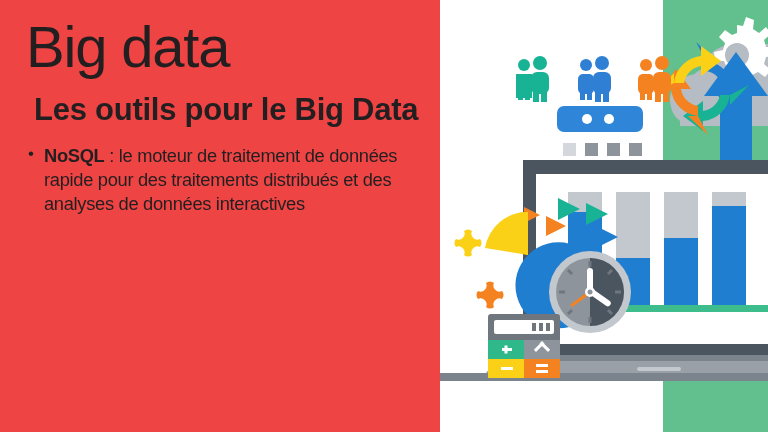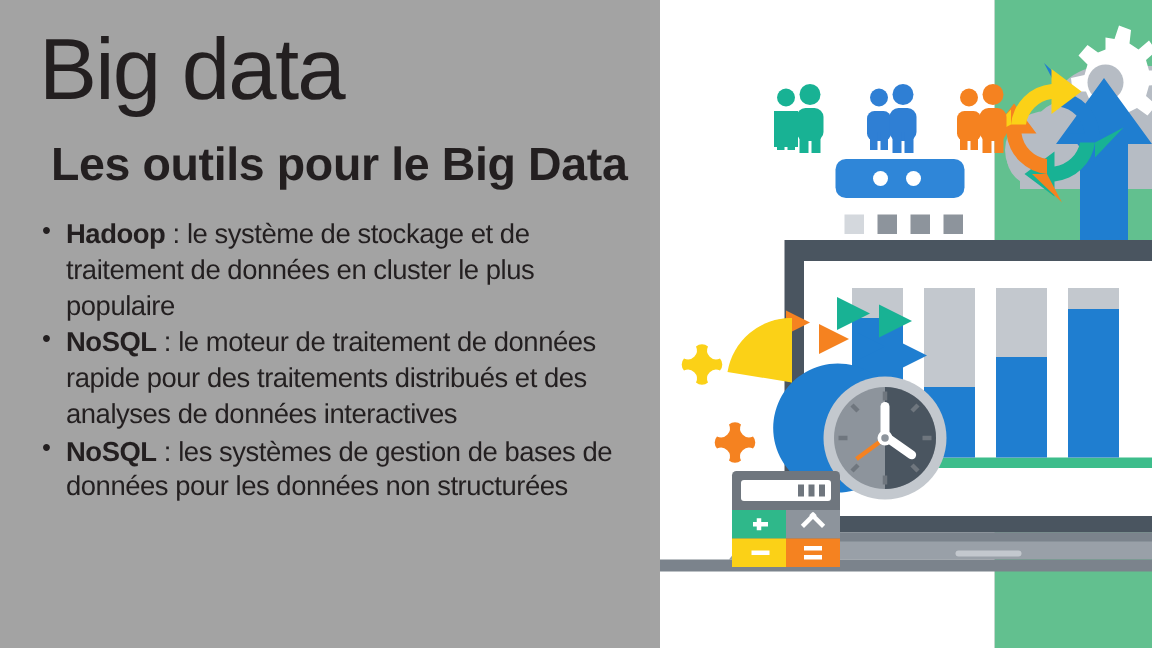--- a/index.html
+++ b/index.html
@@ -6,21 +6,21 @@
   body{
     width:768px;height:432px;
     background:#ffffff;
     font-family:"Liberation Sans",sans-serif;
     overflow:hidden;
     position:relative;
   }
   .slide{
     position:absolute;inset:0;
     width:768px;height:432px;
-    background:#a3a3a3;
+    background:#ef4444;
     overflow:hidden;
   }
 
   
   .text-col{
     position:absolute;
     left:0;top:0;
     width:440px;height:432px;
     box-sizing:border-box;
     padding:18px 8px 0 24px;
@@ -83,27 +83,21 @@
 <div class="slide">
 
   <div class="text-col">
 
     <h1 class="title">Big data</h1>
 
     <h2 class="subtitle">Les outils pour le Big Data</h2>
 
     <ul class="bullets">
       <li>
-        <b>Hadoop</b><span> : </span><span>le système de stockage et de traitement de données en cluster le plus populaire</span>
-      </li>
-      <li>
         <b>NoSQL</b><span> : </span><span>le moteur de traitement de données rapide pour des traitements distribués et des analyses de données interactives</span>
-      </li>
-      <li>
-        <b>NoSQL</b><span> : </span><span>les systèmes de gestion de bases de données pour les données non structurées</span>
       </li>
     </ul>
   </div>
 
   <div class="art">
     <svg width="328" height="432" viewBox="0 0 328 432" xmlns="http://www.w3.org/2000/svg">
 
       <rect x="223" y="0" width="105" height="432" fill="#62c08f"></rect>
       <rect x="0" y="0" width="223" height="432" fill="#ffffff"></rect>
 

